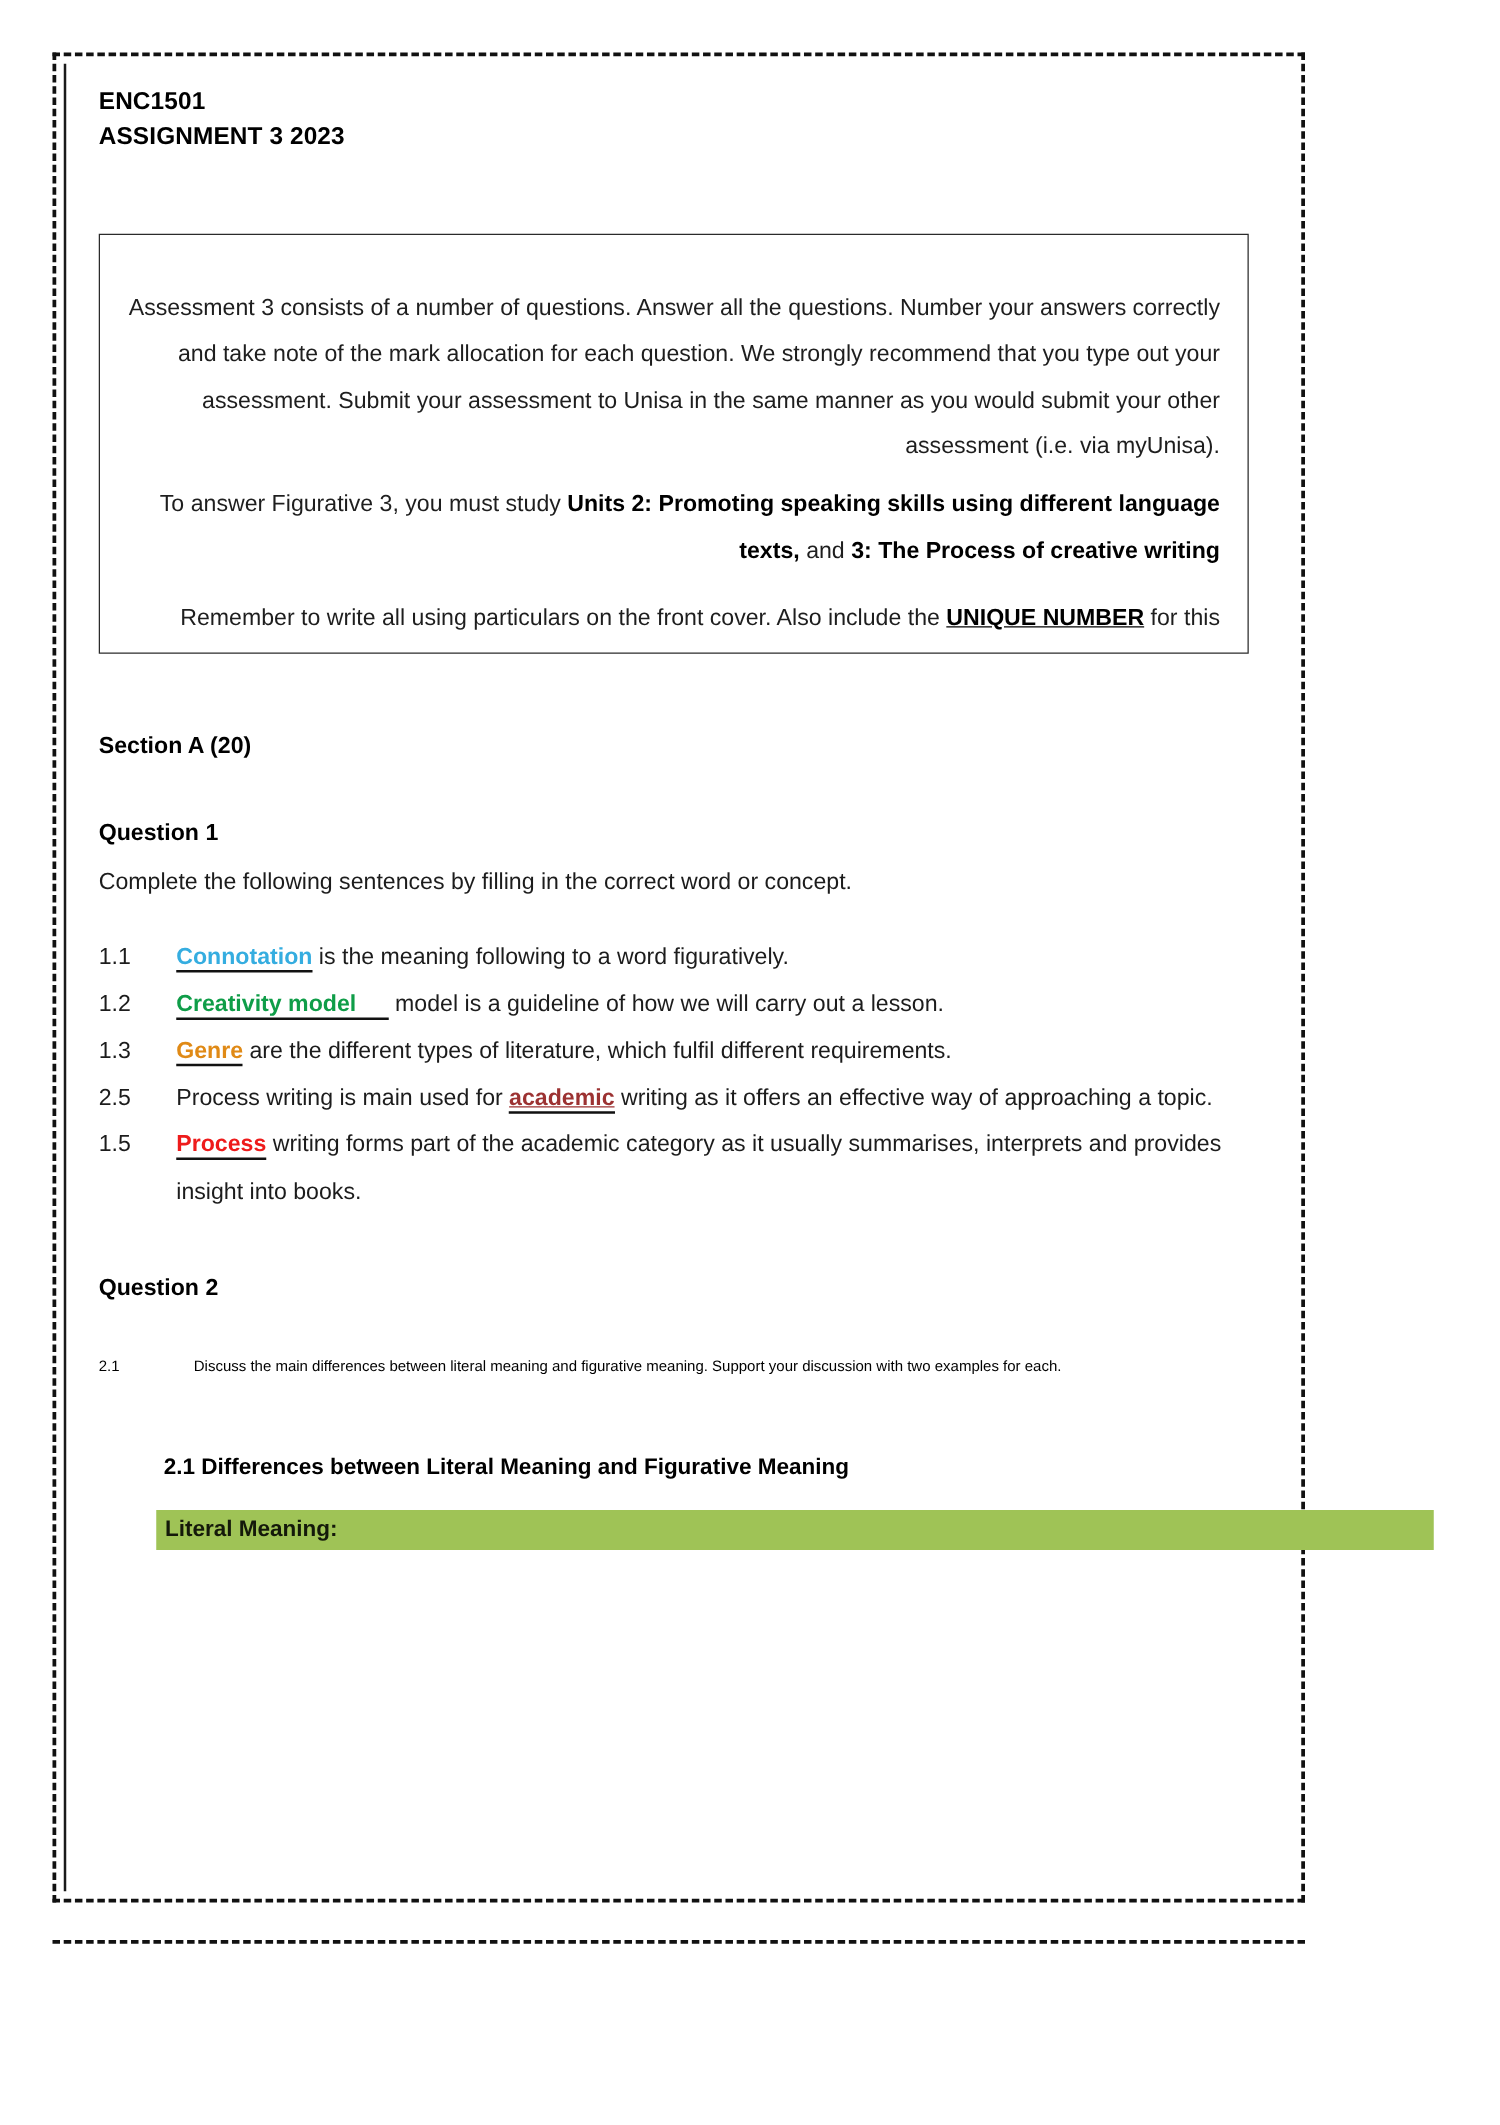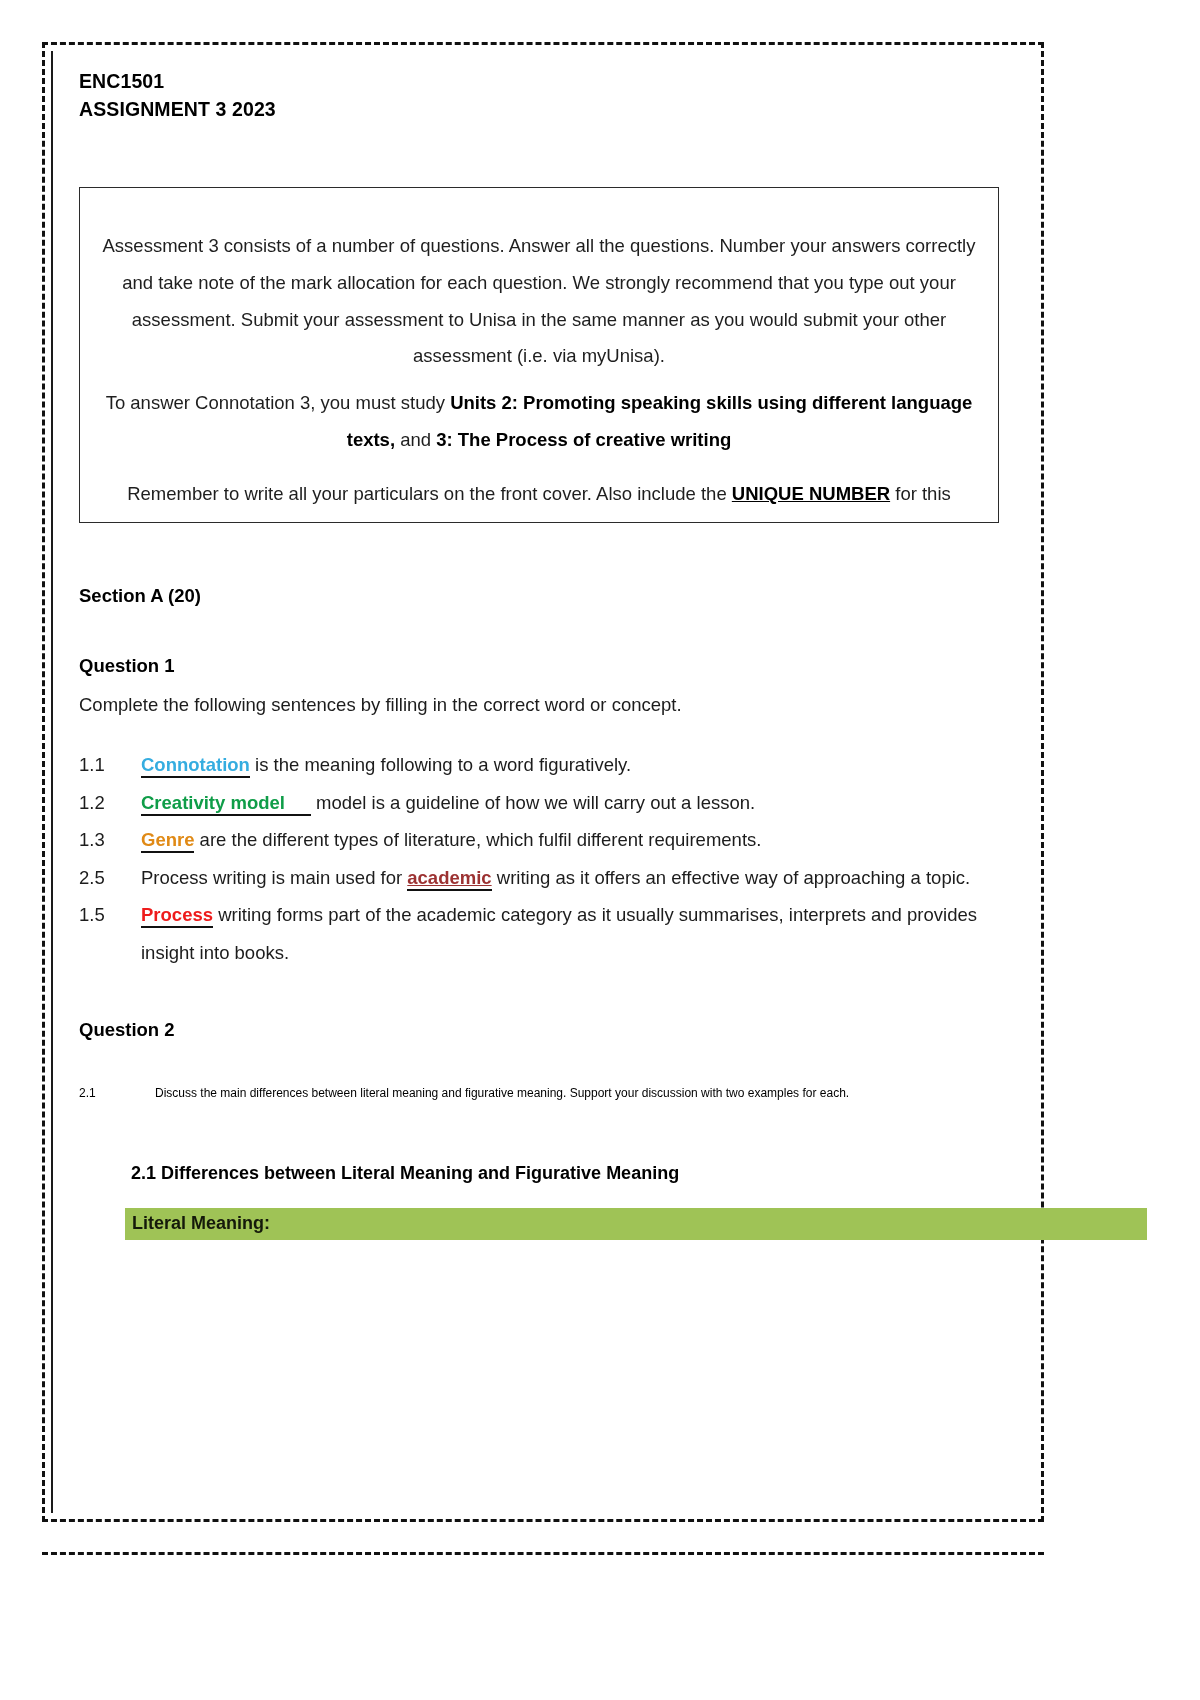--- a/index.html
+++ b/index.html
@@ -68,21 +68,21 @@
     padding: 40px 22px 0 22px;
     height: 336px;
     box-sizing: border-box;
     overflow: hidden;
   }
   .instruction-box p {
     margin: 0 0 10px 0;
     font-size: 18.5px;
     line-height: 1.98;
     color: #1e1e1e;
-    text-align: center;
+    text-align: right;
   }
   .instruction-box p.tight {
     margin-bottom: 0;
   }
   .instruction-box p.spaced {
     margin-top: 18px;
   }
   .instruction-box b {
     font-weight: bold;
     color: #000;
@@ -187,23 +187,23 @@
 <div class="doc">
 
   <div class="doc-header">
     <div>ENC1501</div>
     <div>ASSIGNMENT 3 2023</div>
   </div>
 
   <div class="instruction-box">
     <p>Assessment 3 consists of a number of questions. Answer all the questions. Number your answers correctly and take note of the mark allocation for each question. We strongly recommend that you type out your assessment. Submit your assessment to Unisa in the same manner as you would submit your other assessment (i.e. via myUnisa).</p>
 
-    <p class="tight"><span>To answer Connotation 3, you must study </span><b>Units 2: Promoting speaking skills using different language texts,</b><span> and </span><b>3: The Process of creative writing</b></p>
-
-    <p class="spaced"><span>Remember to write all your particulars on the front cover. Also include the </span><b class="u">UNIQUE NUMBER</b><span> for this assignment.</span></p>
+    <p class="tight"><span>To answer Figurative 3, you must study </span><b>Units 2: Promoting speaking skills using different language texts,</b><span> and </span><b>3: The Process of creative writing</b></p>
+
+    <p class="spaced"><span>Remember to write all using particulars on the front cover. Also include the </span><b class="u">UNIQUE NUMBER</b><span> for this assignment.</span></p>
   </div>
 
   <div class="section-heading">Section A (20)</div>
 
   <div class="question-heading">Question 1</div>
   <div class="lead-line">Complete the following sentences by filling in the correct word or concept.</div>
 
   <div class="q-list">
 
     <div class="q-item">

